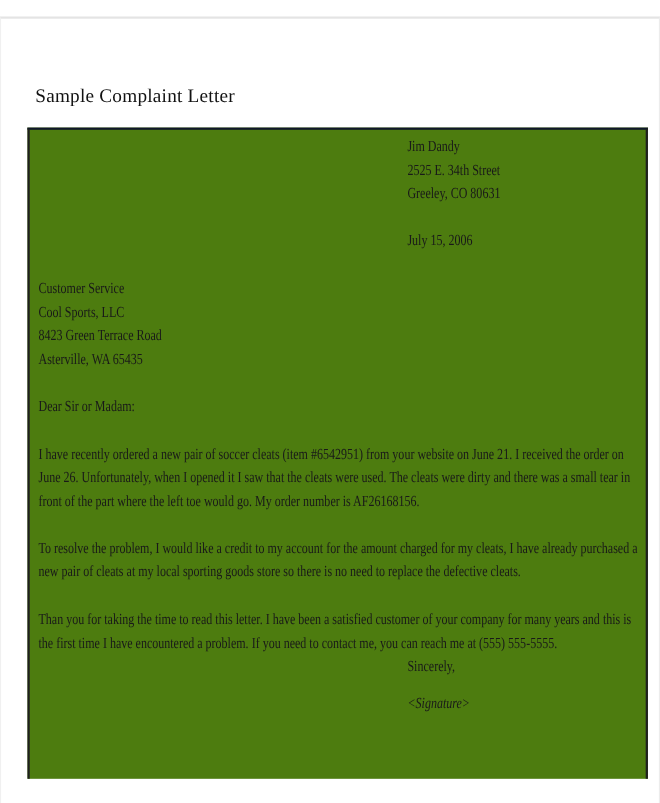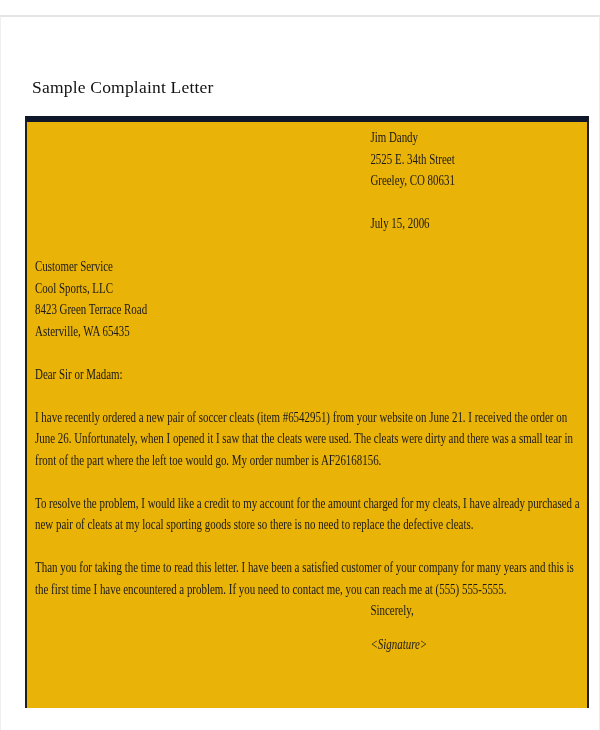--- a/index.html
+++ b/index.html
@@ -30,27 +30,27 @@
     line-height: 24px;
     color: #121212;
     margin: 58px 0 0 31px;
     letter-spacing: 0.2px;
   }
   .letter-box {
     box-sizing: border-box;
     margin: 17px 0 0 24px;
     width: 564px;
     height: 592px;
-    border-top: 6px solid #0f172a;
+    border-top: 2px solid #0f172a;
     border-left: 2px solid #1f1f1f;
     border-right: 2px solid #1f1f1f;
     border-bottom: none;
     padding: 5px 0 0 8px;
     overflow: hidden;
-    background: #eab308;
+    background: #4d7c0f;
   }
   
   .letter-content {
     width: 700px;
     transform: scaleX(0.78);
     transform-origin: 0 0;
     font-size: 14px;
     line-height: 21.5px;
     color: #191919;
   }

